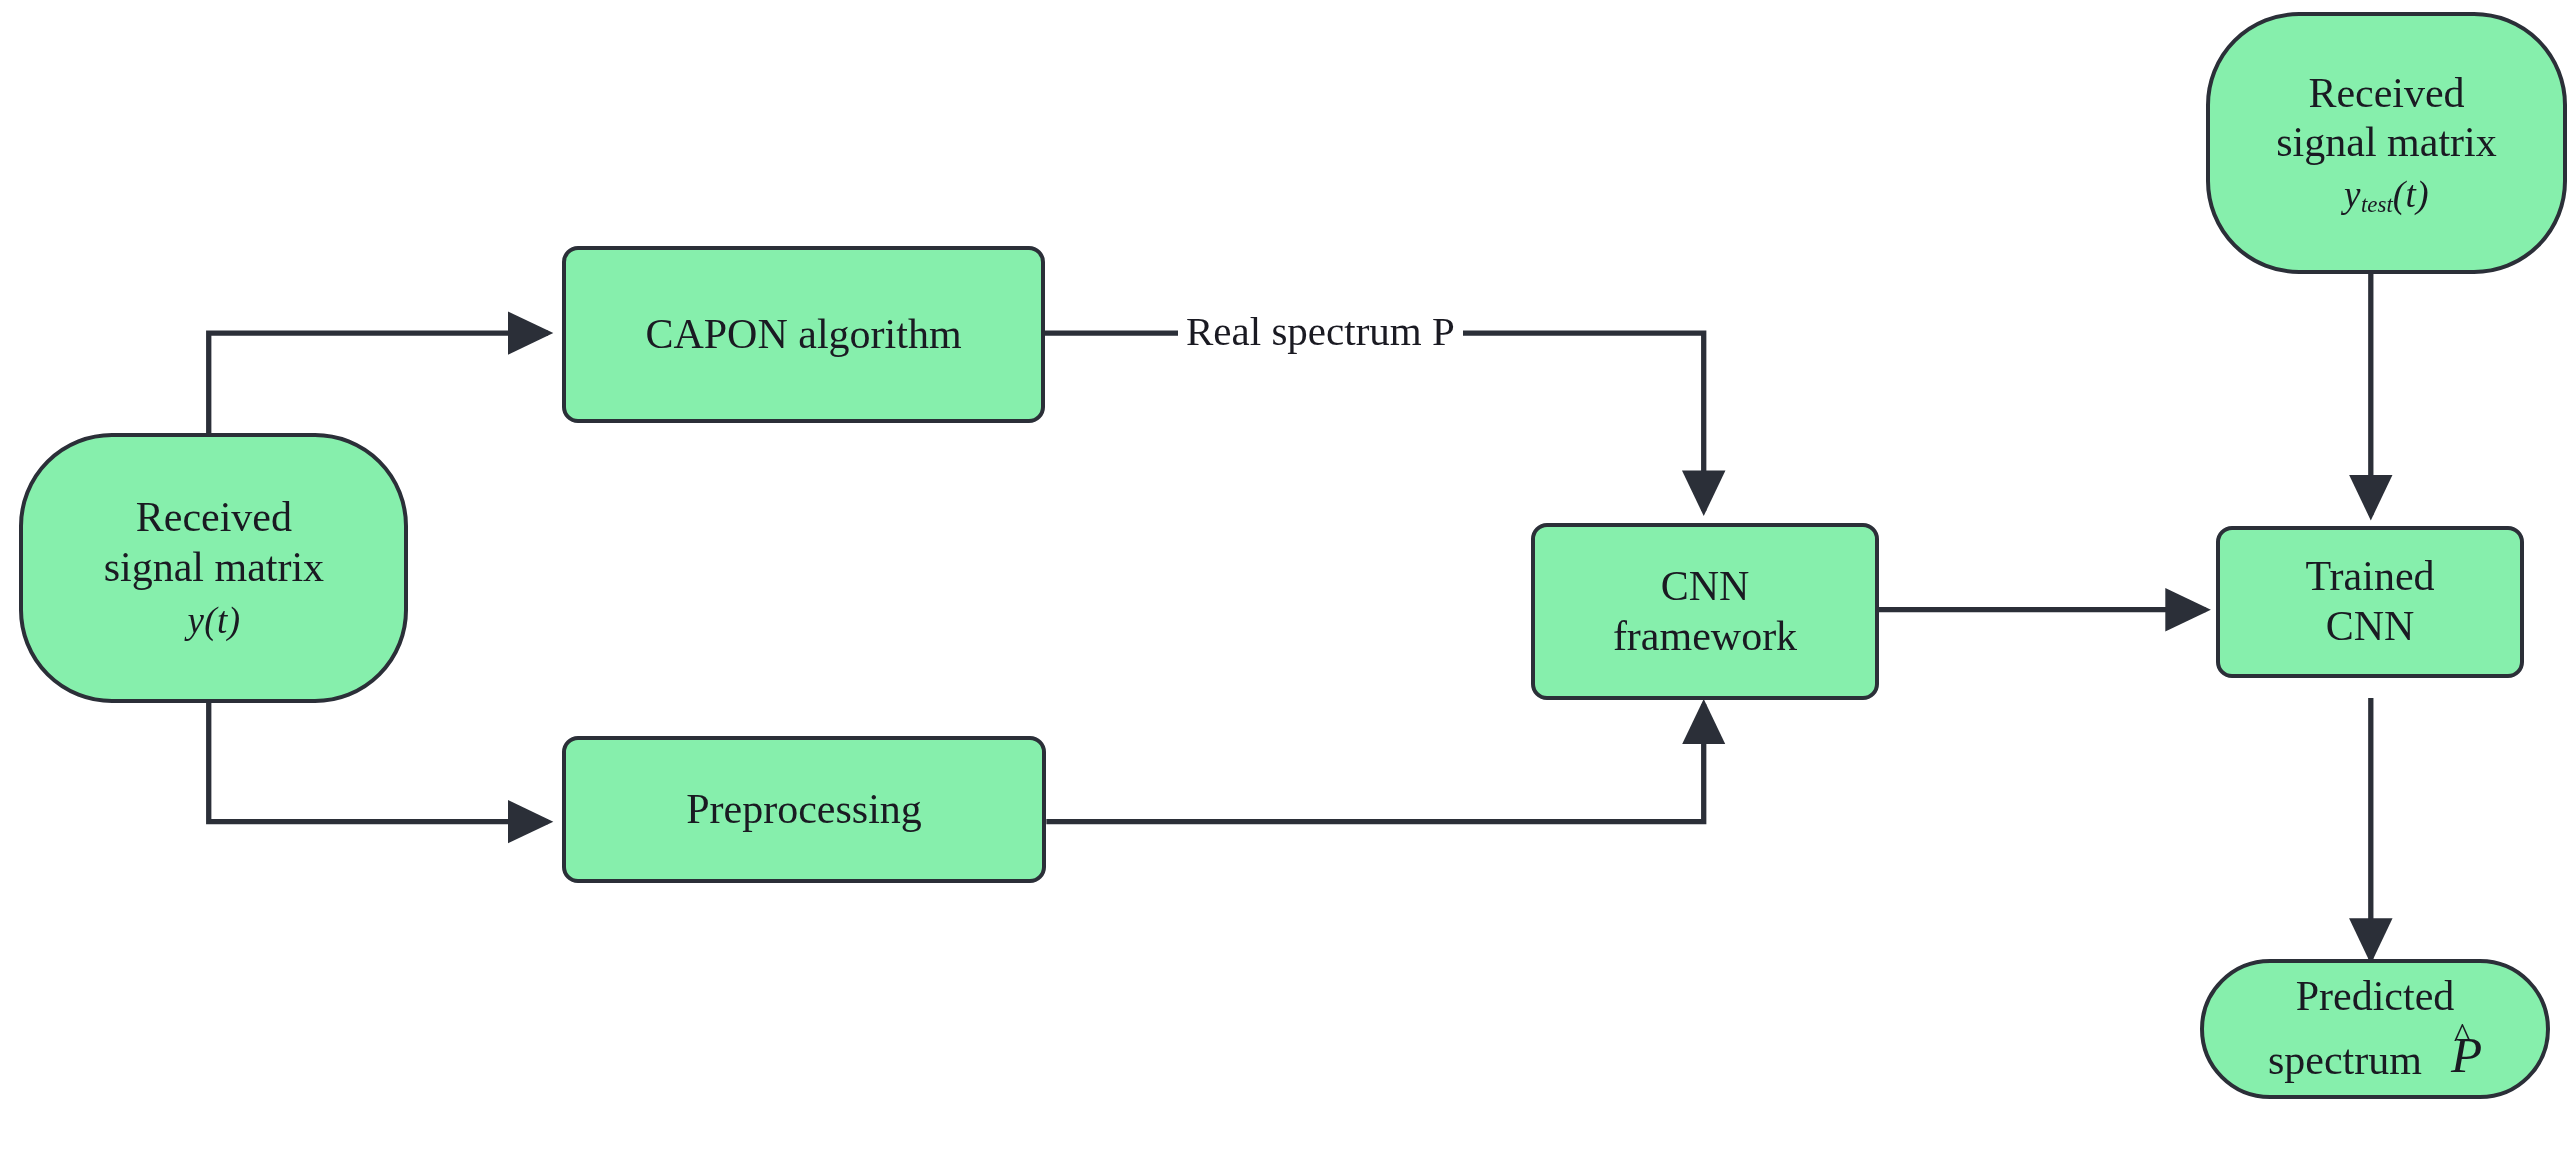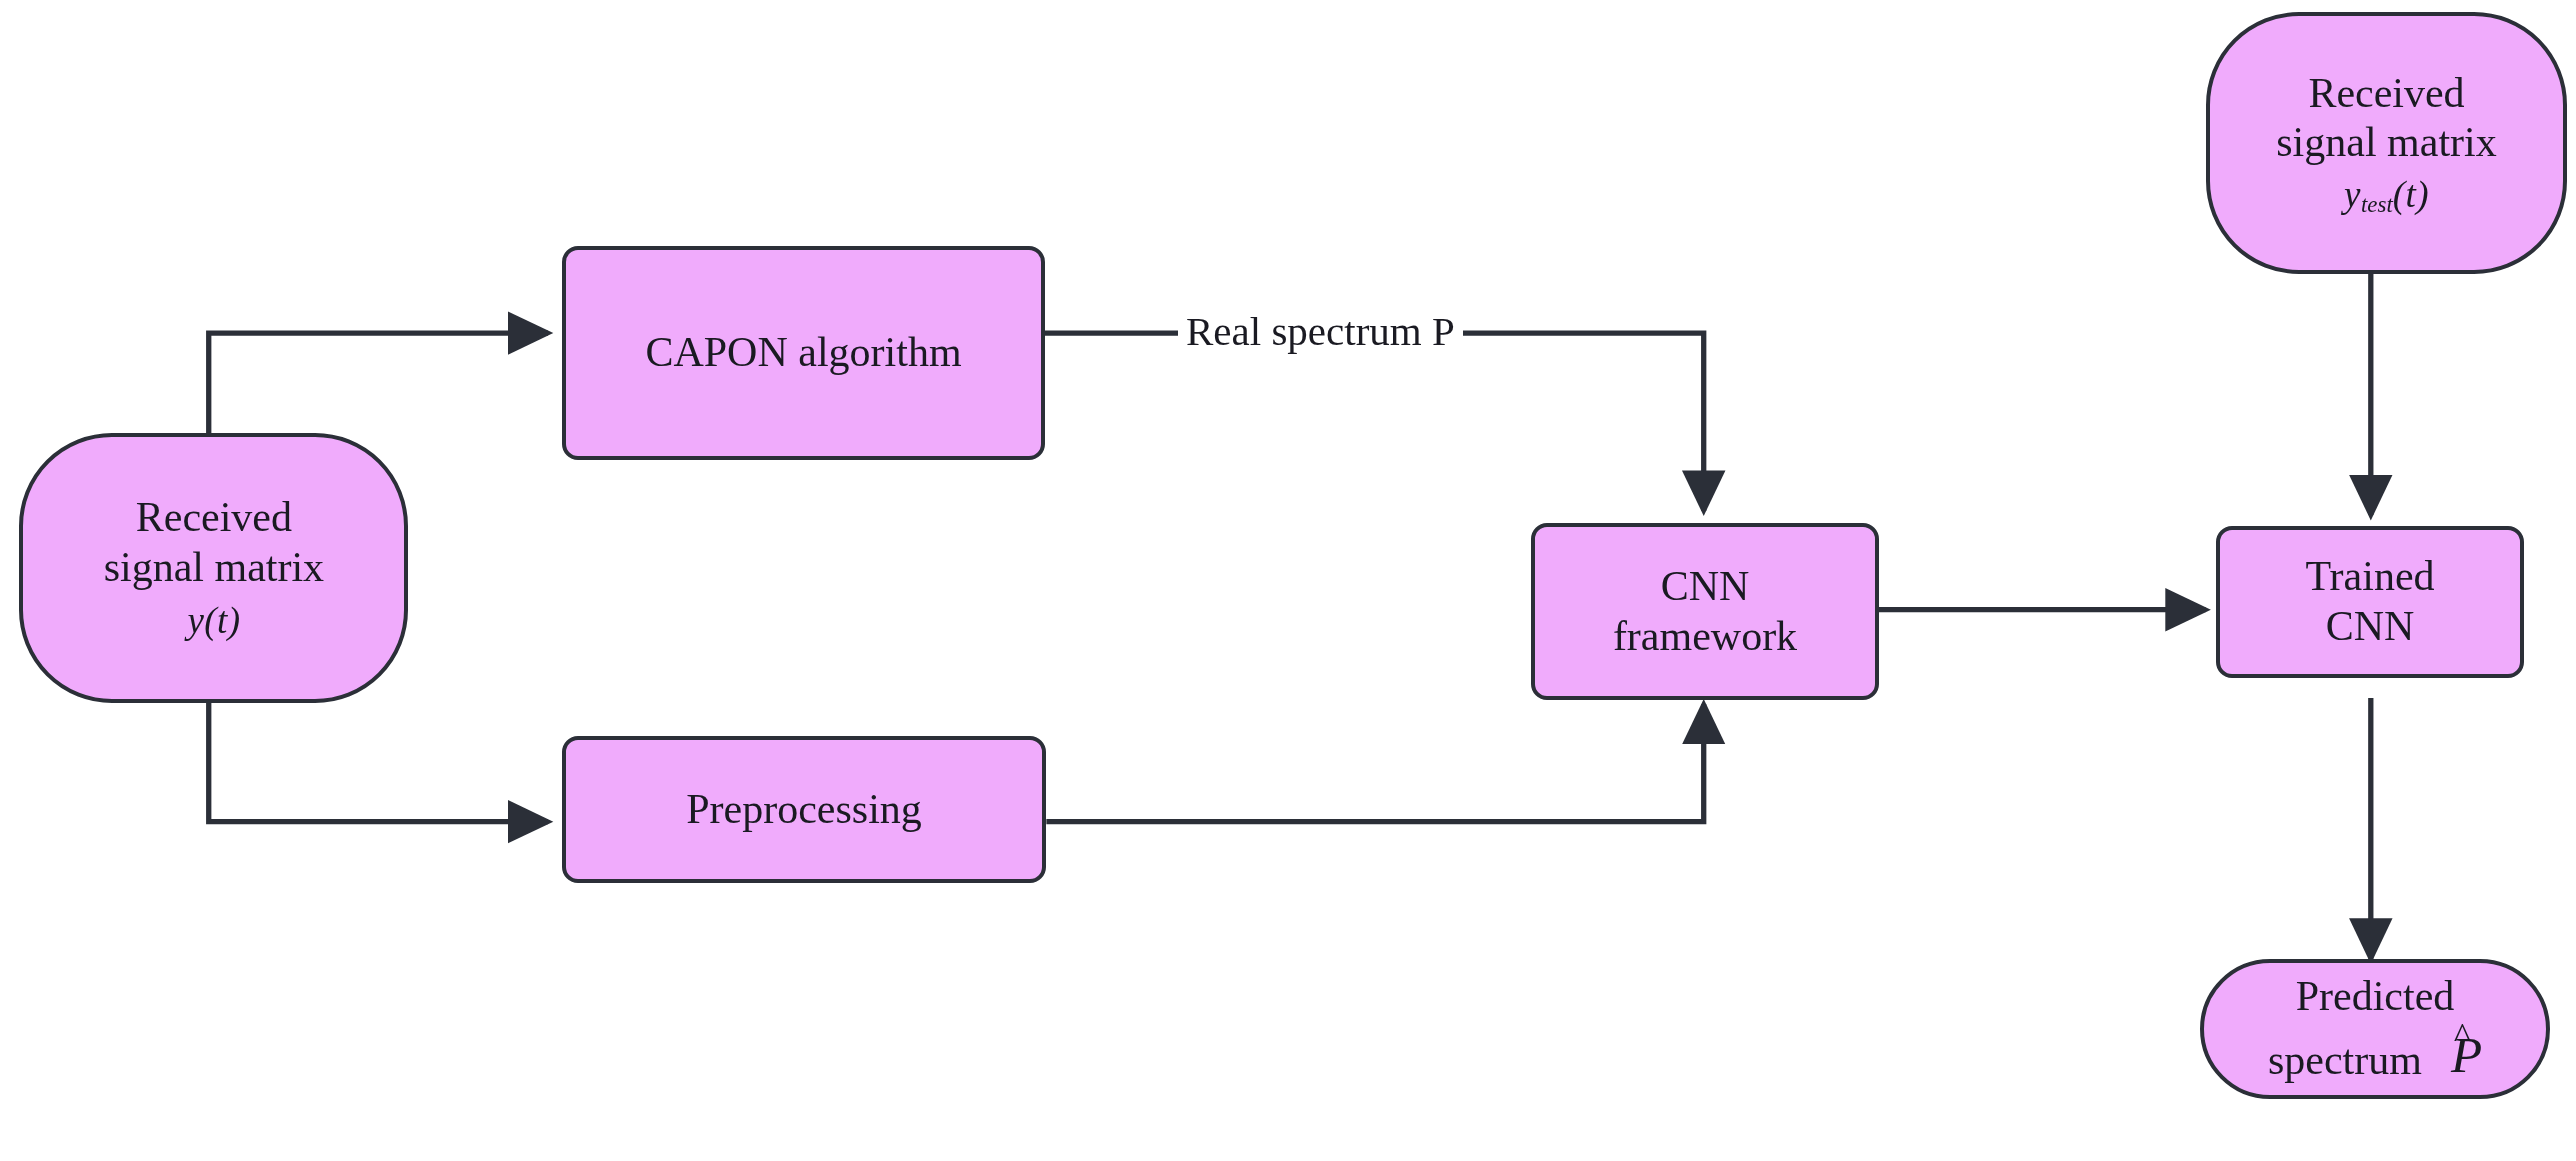--- a/index.html
+++ b/index.html
@@ -22,21 +22,21 @@
     position: absolute;
     left: 0;
     top: 0;
     width: 2576px;
     height: 1161px;
     pointer-events: none;
   }
   .node {
     position: absolute;
     box-sizing: border-box;
-    background: #f0abfc;
+    background: #86efac;
     border: 4.4px solid #2b2f38;
     display: flex;
     flex-direction: column;
     align-items: center;
     justify-content: center;
     text-align: center;
     line-height: 1.18;
     z-index: 2;
   }
   .node .ln {
@@ -115,21 +115,21 @@
   </svg>
 
   <div class="node term" style="left:19.4px; top:433px; width:389px; height:270px;">
     <span class="ln t-main">Received</span>
     <span class="ln t-main">signal matrix</span>
     <span class="ln math" style="margin-top:7px;">
       <span>y</span><span>(t)</span>
     </span>
   </div>
 
-  <div class="node rect" style="left:562px; top:246px; width:483px; height:214px;">
+  <div class="node rect" style="left:562px; top:246px; width:483px; height:177px;">
     <span class="ln t-main">CAPON algorithm</span>
   </div>
 
   <div class="node rect" style="left:562px; top:736px; width:484px; height:147px;">
     <span class="ln t-main">Preprocessing</span>
   </div>
 
   <div class="node rect" style="left:1531px; top:523px; width:348px; height:177px;">
     <span class="ln t-main">CNN</span>
     <span class="ln t-main">framework</span>

